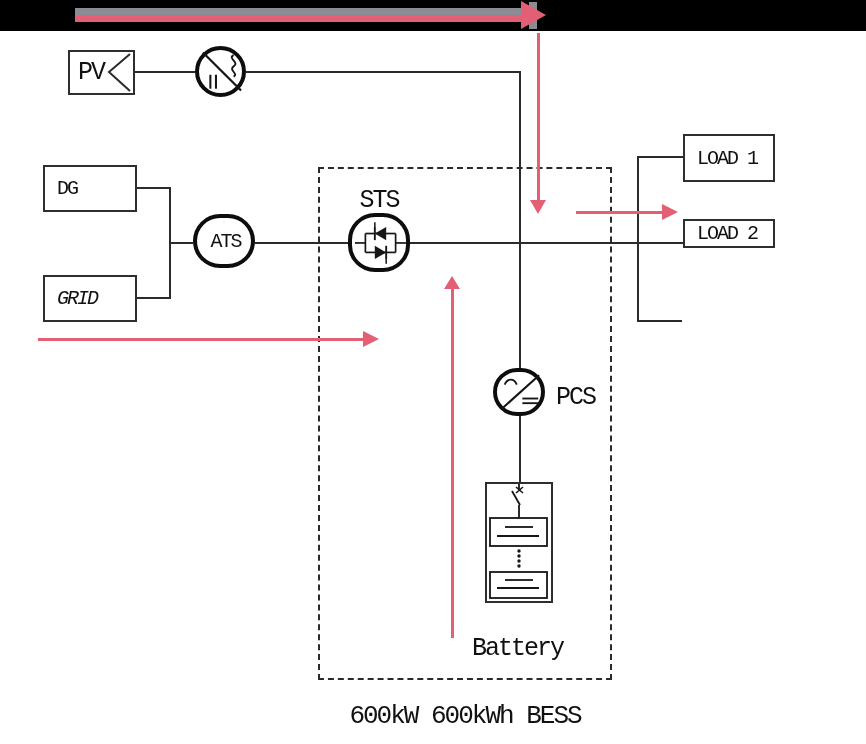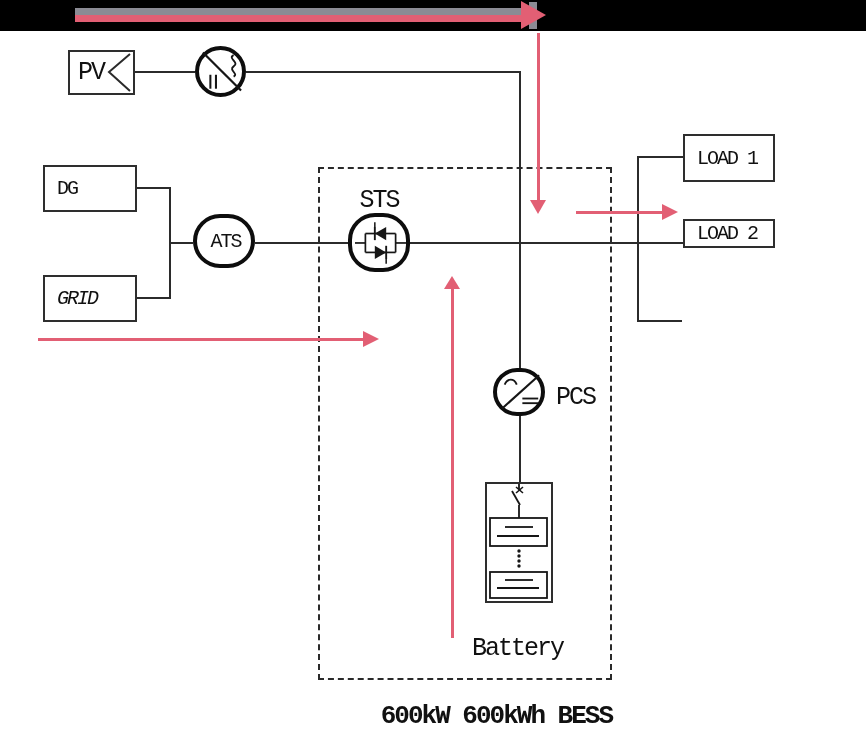--- a/index.html
+++ b/index.html
@@ -150,15 +150,15 @@
   </div>
   <div class="freelabel" style="left:472px;top:634px;">Battery</div>
 
   <div class="node pl12" style="left:683px;top:134px;width:92px;height:48px;">
     <span>LOAD 1</span>
   </div>
   <div class="node pl12" style="left:683px;top:219px;width:92px;height:29px;">
     <span>LOAD 2</span>
   </div>
 
-  <div class="freelabel" style="left:318px;top:701px;width:294px;text-align:right;font-size:26px;font-weight:bold;">600kW 600kWh BESS</div>
+  <div class="freelabel" style="left:318px;top:701px;width:294px;text-align:center;font-size:26px;">600kW 600kWh BESS</div>
 
 </div>
 
 </body></html>

